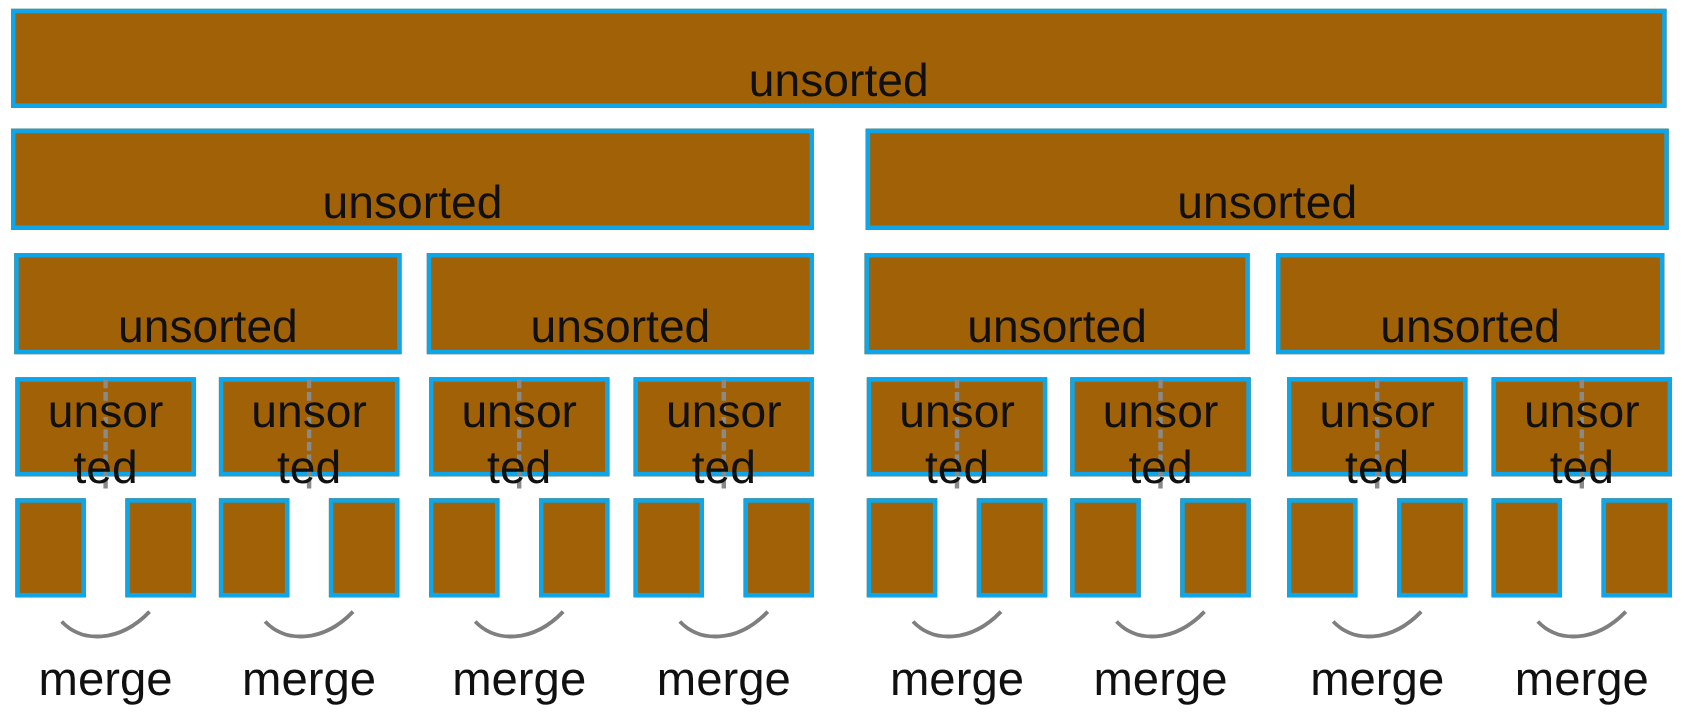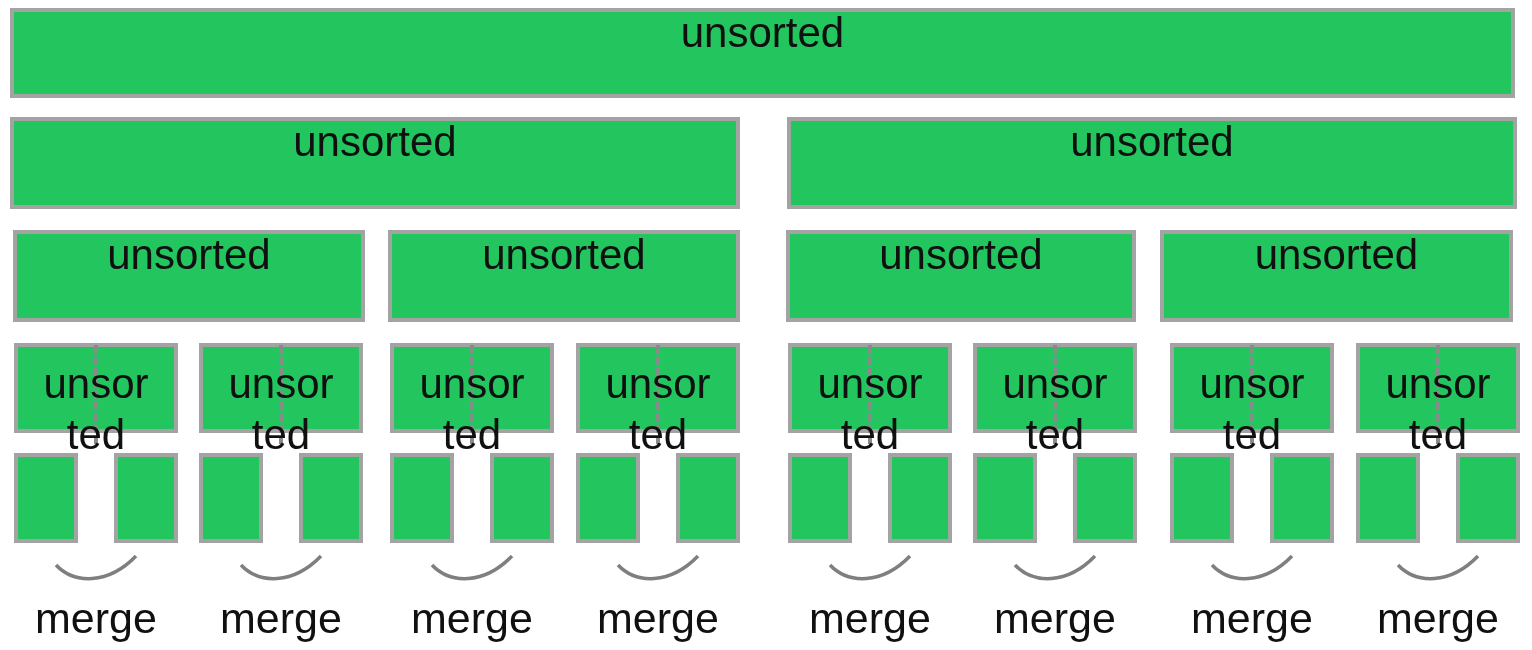--- a/index.html
+++ b/index.html
@@ -1,31 +1,31 @@
 <!DOCTYPE html>
 <html><head>
 <meta charset="utf-8">
 <style>
   html,body{margin:0;padding:0;background:#ffffff;}
   .stage{
     position:relative;width:1532px;height:650px;background:#ffffff;
     font-family:"Liberation Sans", sans-serif;color:#101010;overflow:hidden;
   }
   .box{
-    position:absolute;box-sizing:border-box;background:#22c55e;
-    border:4px solid #a3a3a3;display:flex;align-items:flex-start;justify-content:center;
+    position:absolute;box-sizing:border-box;background:#a16207;
+    border:4px solid #0ea5e9;display:flex;align-items:flex-end;justify-content:center;
     font-size:42px;line-height:1;color:#101010;
   }
   .r1{top:8px;height:90px;}
   .r2{top:117px;height:92px;}
   .r3{top:230px;height:92px;}
   .r4{top:343px;height:90px;display:block;overflow:visible;}
   .r5{top:453px;height:90px;}
   .lbl2{
-    position:absolute;left:-8px;right:-8px;top:11px;text-align:center;
+    position:absolute;left:-8px;right:-8px;top:1px;text-align:center;
     line-height:51px;font-size:42px;z-index:2;
   }
   .dash{
     position:absolute;left:50%;top:-2px;margin-left:-2px;height:99px;width:0;
     border-left:4px dashed #8a8a8a;z-index:1;
   }
   .arc{position:absolute;top:552px;width:88px;height:32px;}
   .arc svg{display:block;width:88px;height:32px;}
   .merge{
     position:absolute;top:597px;width:160px;text-align:center;

